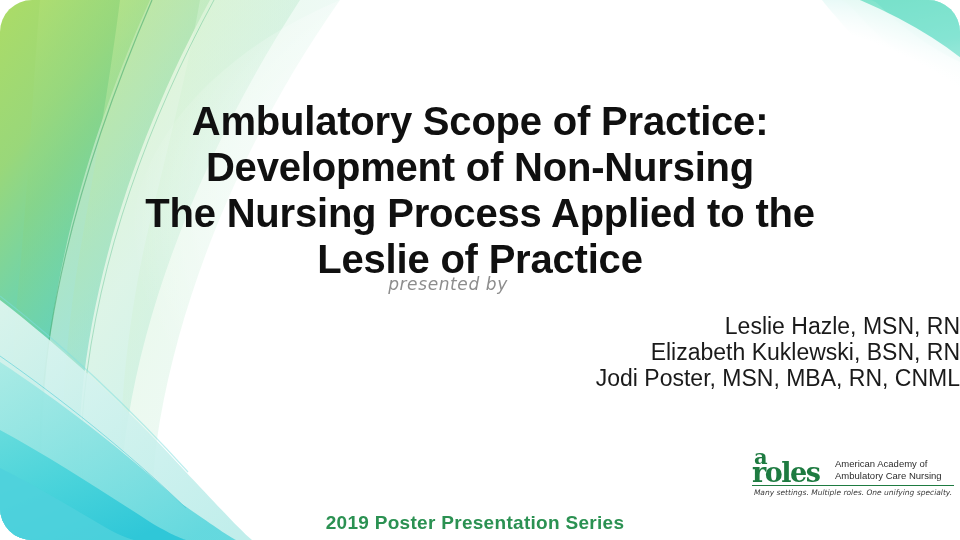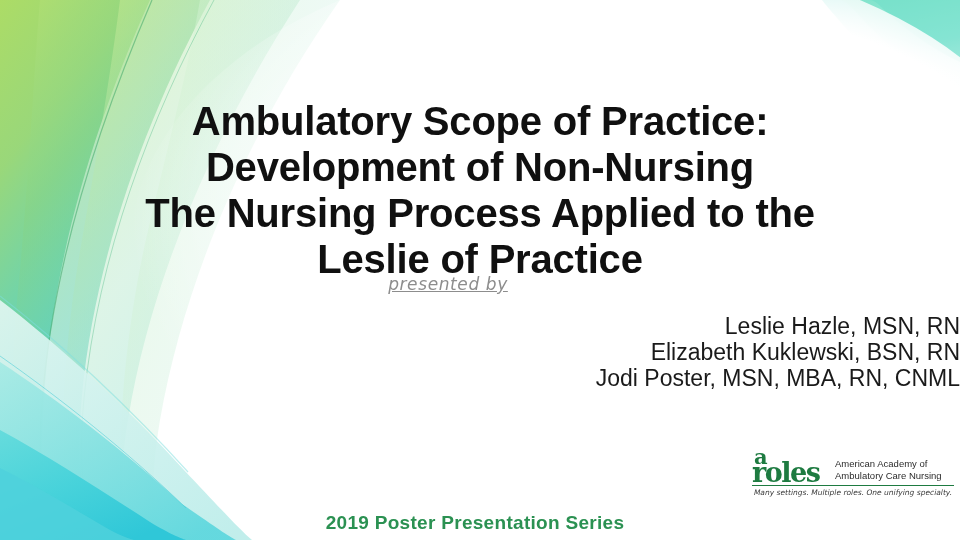--- a/index.html
+++ b/index.html
@@ -7,20 +7,21 @@
     padding: 0;
     background: #ffffff;
   }
   #slide {
     position: relative;
     width: 960px;
     height: 540px;
     overflow: hidden;
     background: #ffffff;
     font-family: "Liberation Sans", sans-serif;
+    border-radius: 32px;
   }
   
   #bg-art {
     position: absolute;
     left: 0; top: 0;
     width: 960px;
     height: 540px;
     pointer-events: none;
   }
   
@@ -44,21 +45,20 @@
     position: absolute;
     left: 0;
     top: 274px;
     width: 896px;
     text-align: center;
     font-family: "DejaVu Sans", sans-serif;
     font-size: 17px;
     font-style: italic;
     color: #8d8d8d;
     letter-spacing: 0.6px;
-    text-decoration: underline;
   }
   .authors {
     position: absolute;
     left: 0;
     top: 313px;
     width: 960px;
     text-align: right;
   }
   .author-line {
     font-family: "Liberation Sans", sans-serif;

